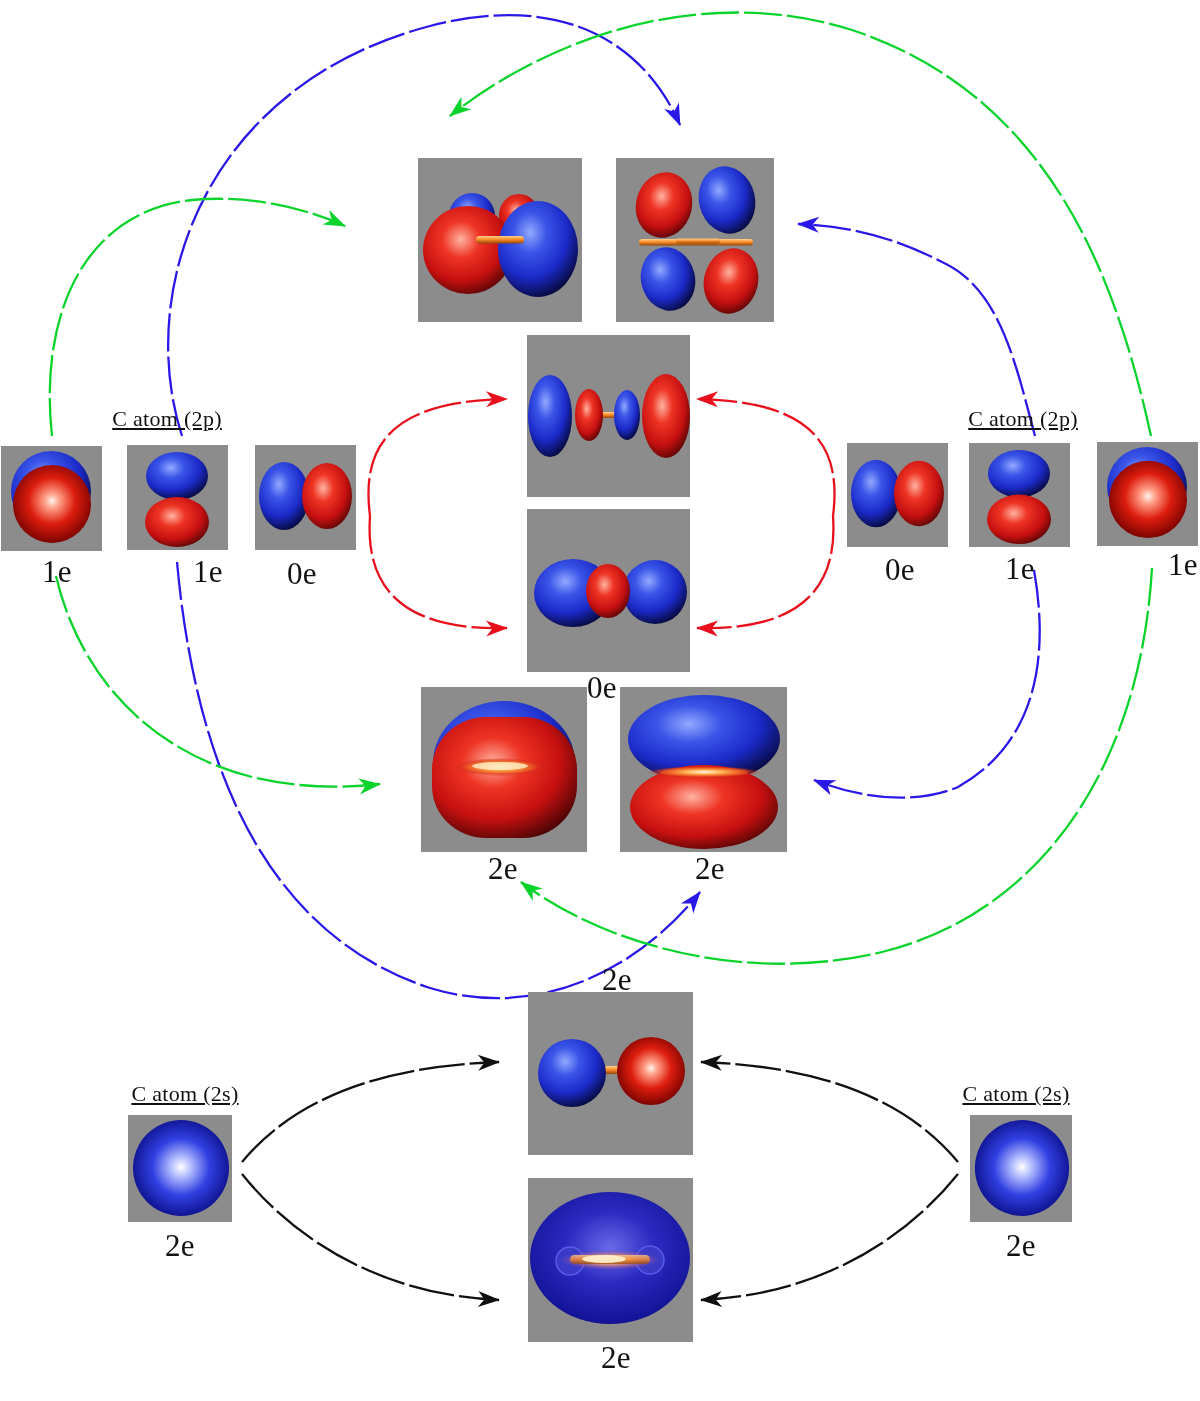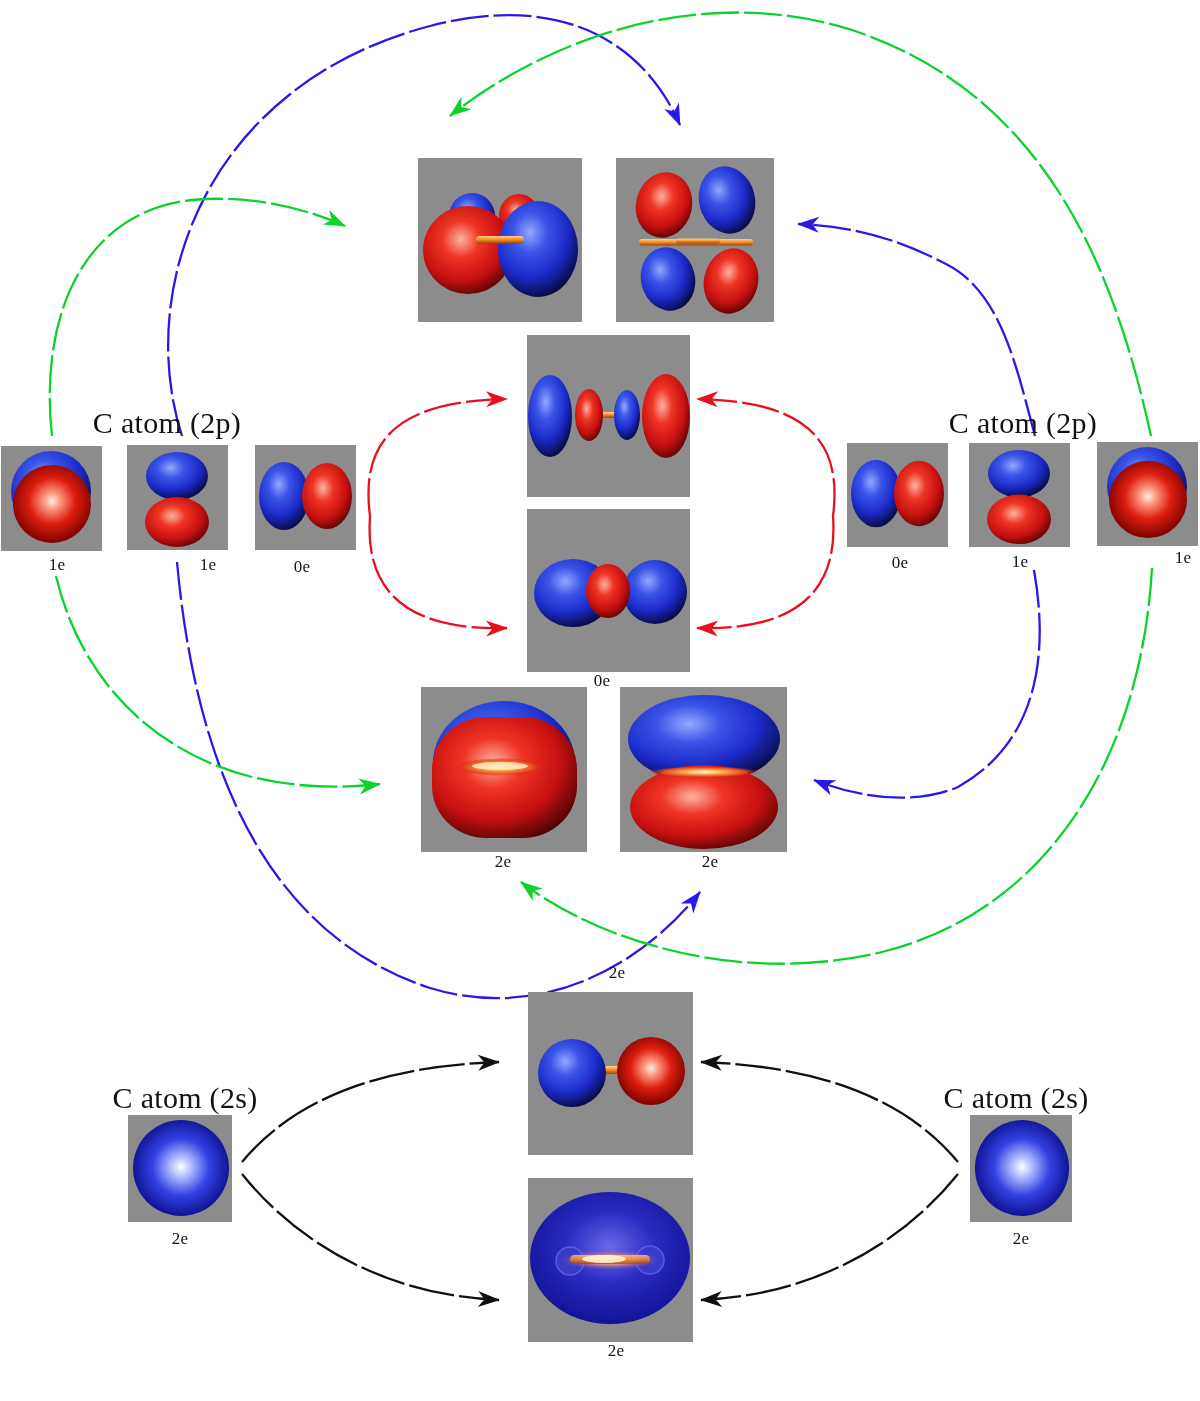--- a/index.html
+++ b/index.html
@@ -1,22 +1,22 @@
 <!DOCTYPE html>
 <html><head>
 <meta charset="utf-8">
 <style>
   html,body{margin:0;padding:0;background:#fff;}
   #stage{position:relative;width:1200px;height:1401px;background:#ffffff;overflow:hidden;
          font-family:"Liberation Serif","DejaVu Serif",serif;color:#121212;}
   .obox{position:absolute;background:#8c8c8c;}
   .obox svg{display:block;width:100%;height:100%;}
-  .lbl{position:absolute;transform:translateX(-50%);font-size:17px;white-space:nowrap;
+  .lbl{position:absolute;transform:translateX(-50%);font-size:31px;white-space:nowrap;
        letter-spacing:0.3px;line-height:1;}
-  .atomlbl{font-size:30px;}
+  .atomlbl{font-size:22px;text-decoration:underline;}
   #arrows{position:absolute;left:0;top:0;z-index:0;pointer-events:none;}
   .boxlayer{position:absolute;left:0;top:0;z-index:1;width:100%;height:100%;}
   .textlayer{position:absolute;left:0;top:0;z-index:2;width:100%;height:100%;}
   #title{position:absolute;transform:translateX(-50%);left:608px;top:1366px;font-size:26px;}
   #title .sub{font-size:18px;vertical-align:-7px;}
 </style>
 </head>
 <body>
 
 <div id="stage">

